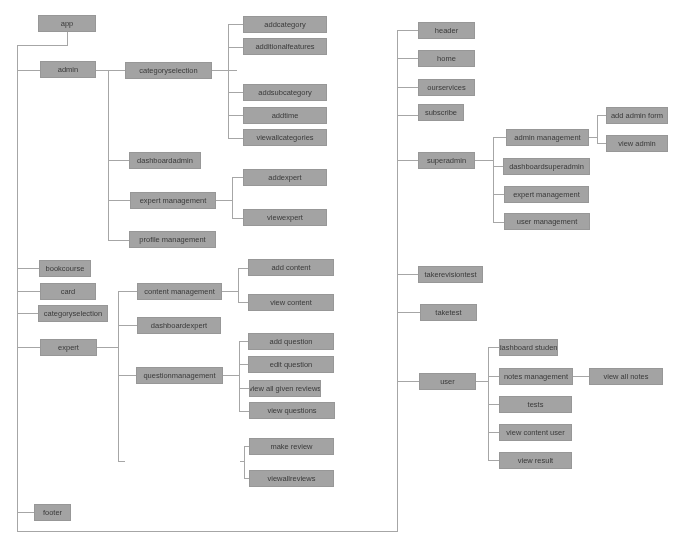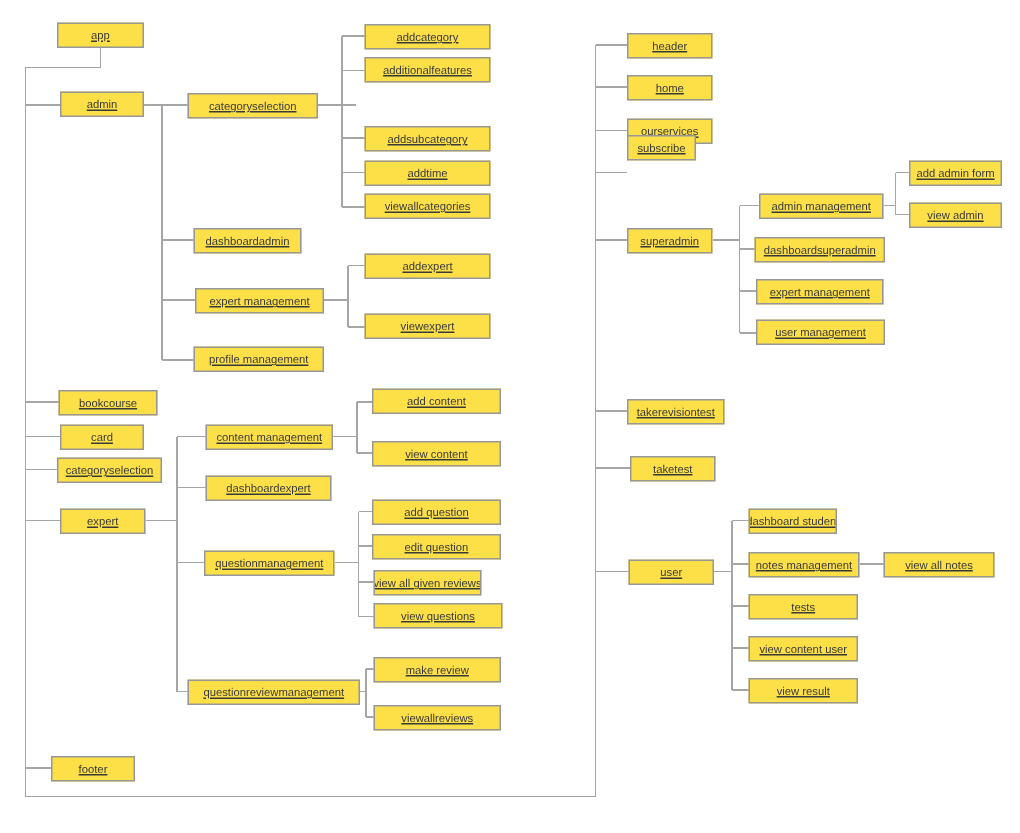--- a/index.html
+++ b/index.html
@@ -9,24 +9,24 @@
     --text:#3a3a3a;
   }
   html,body{margin:0;padding:0;background:var(--background);}
   .canvas{
     position:relative;width:680px;height:555px;background:var(--background);
     font-family:"Liberation Sans", sans-serif;overflow:hidden;
   }
   .canvas svg{position:absolute;left:0;top:0;}
   .connector{fill:none;stroke:var(--line);stroke-width:1;shape-rendering:crispEdges;}
   .node{
-    position:absolute;height:17px;background:#fde047;
+    position:absolute;height:17px;background:#a3a3a3;
     border:1px solid var(--box_border);box-sizing:border-box;
     display:flex;align-items:center;justify-content:center;
-    font-size:7.5px;color:var(--text);white-space:nowrap;overflow:hidden;text-decoration:underline;
+    font-size:7.5px;color:var(--text);white-space:nowrap;overflow:hidden;
   }
 </style>
 </head>
 <body>
 
 <div class="canvas">
 
   <svg width="680" height="555" viewBox="0 0 680 555">
     <path class="connector" d="M67 32 V45 H17 V531 H397 V30"></path>
     <path class="connector" d="M17 70 H40 M17 268 H39 M17 291 H40 M17 313 H38 M17 347 H40 M17 512 H34"></path>
@@ -39,60 +39,59 @@
     <path class="connector" d="M223 375 H239 M239 341 V411 M239 341 H248 M239 364 H248 M239 388 H249 M239 411 H249"></path>
     <path class="connector" d="M240 461 H244 M244 446 V478 M244 446 H249 M244 478 H249"></path>
     <path class="connector" d="M475 160 H493 M493 137 V222 M493 137 H506 M493 166 H503 M493 194 H504 M493 222 H504"></path>
     <path class="connector" d="M589 137 H597 M597 115 V143 M597 115 H606 M597 143 H606"></path>
     <path class="connector" d="M476 381 H488 M488 347 V460 M488 347 H499 M488 376 H499 M488 404 H499 M488 432 H499 M488 460 H499"></path>
     <path class="connector" d="M573 376 H589"></path>
   </svg>
 
   <div class="node" style="left:38px;top:15px;width:58px">app</div>
   <div class="node" style="left:40px;top:61px;width:56px">admin</div>
-  <div class="node" style="left:39px;top:260px;width:66px">bookcourse</div>
+  <div class="node" style="left:39px;top:260px;width:52px">bookcourse</div>
   <div class="node" style="left:40px;top:283px;width:56px">card</div>
   <div class="node" style="left:38px;top:305px;width:70px">categoryselection</div>
   <div class="node" style="left:40px;top:339px;width:57px">expert</div>
-  <div class="node" style="left:34px;top:504px;width:56px">footer</div>
+  <div class="node" style="left:34px;top:504px;width:37px">footer</div>
 
   <div class="node" style="left:125px;top:62px;width:87px">categoryselection</div>
   <div class="node" style="left:129px;top:152px;width:72px">dashboardadmin</div>
   <div class="node" style="left:130px;top:192px;width:86px">expert management</div>
   <div class="node" style="left:129px;top:231px;width:87px">profile management</div>
 
   <div class="node" style="left:243px;top:16px;width:84px">addcategory</div>
   <div class="node" style="left:243px;top:38px;width:84px">additionalfeatures</div>
   <div class="node" style="left:243px;top:84px;width:84px">addsubcategory</div>
   <div class="node" style="left:243px;top:107px;width:84px">addtime</div>
   <div class="node" style="left:243px;top:129px;width:84px">viewallcategories</div>
 
   <div class="node" style="left:243px;top:169px;width:84px">addexpert</div>
   <div class="node" style="left:243px;top:209px;width:84px">viewexpert</div>
 
   <div class="node" style="left:137px;top:283px;width:85px">content management</div>
   <div class="node" style="left:137px;top:317px;width:84px">dashboardexpert</div>
   <div class="node" style="left:136px;top:367px;width:87px">questionmanagement</div>
-  <div class="node" style="left:125px;top:453px;width:115px">questionreviewmanagement</div>
 
   <div class="node" style="left:248px;top:259px;width:86px">add content</div>
   <div class="node" style="left:248px;top:294px;width:86px">view content</div>
 
   <div class="node" style="left:248px;top:333px;width:86px">add question</div>
   <div class="node" style="left:248px;top:356px;width:86px">edit question</div>
   <div class="node" style="left:249px;top:380px;width:72px">view all given reviews</div>
   <div class="node" style="left:249px;top:402px;width:86px">view questions</div>
 
   <div class="node" style="left:249px;top:438px;width:85px">make review</div>
   <div class="node" style="left:249px;top:470px;width:85px">viewallreviews</div>
 
   <div class="node" style="left:418px;top:22px;width:57px">header</div>
   <div class="node" style="left:418px;top:50px;width:57px">home</div>
   <div class="node" style="left:418px;top:79px;width:57px">ourservices</div>
-  <div class="node" style="left:418px;top:90px;width:46px">subscribe</div>
+  <div class="node" style="left:418px;top:104px;width:46px">subscribe</div>
   <div class="node" style="left:418px;top:152px;width:57px">superadmin</div>
   <div class="node" style="left:418px;top:266px;width:65px">takerevisiontest</div>
   <div class="node" style="left:420px;top:304px;width:57px">taketest</div>
   <div class="node" style="left:419px;top:373px;width:57px">user</div>
 
   <div class="node" style="left:506px;top:129px;width:83px">admin management</div>
   <div class="node" style="left:503px;top:158px;width:87px">dashboardsuperadmin</div>
   <div class="node" style="left:504px;top:186px;width:85px">expert management</div>
   <div class="node" style="left:504px;top:213px;width:86px">user management</div>
 

